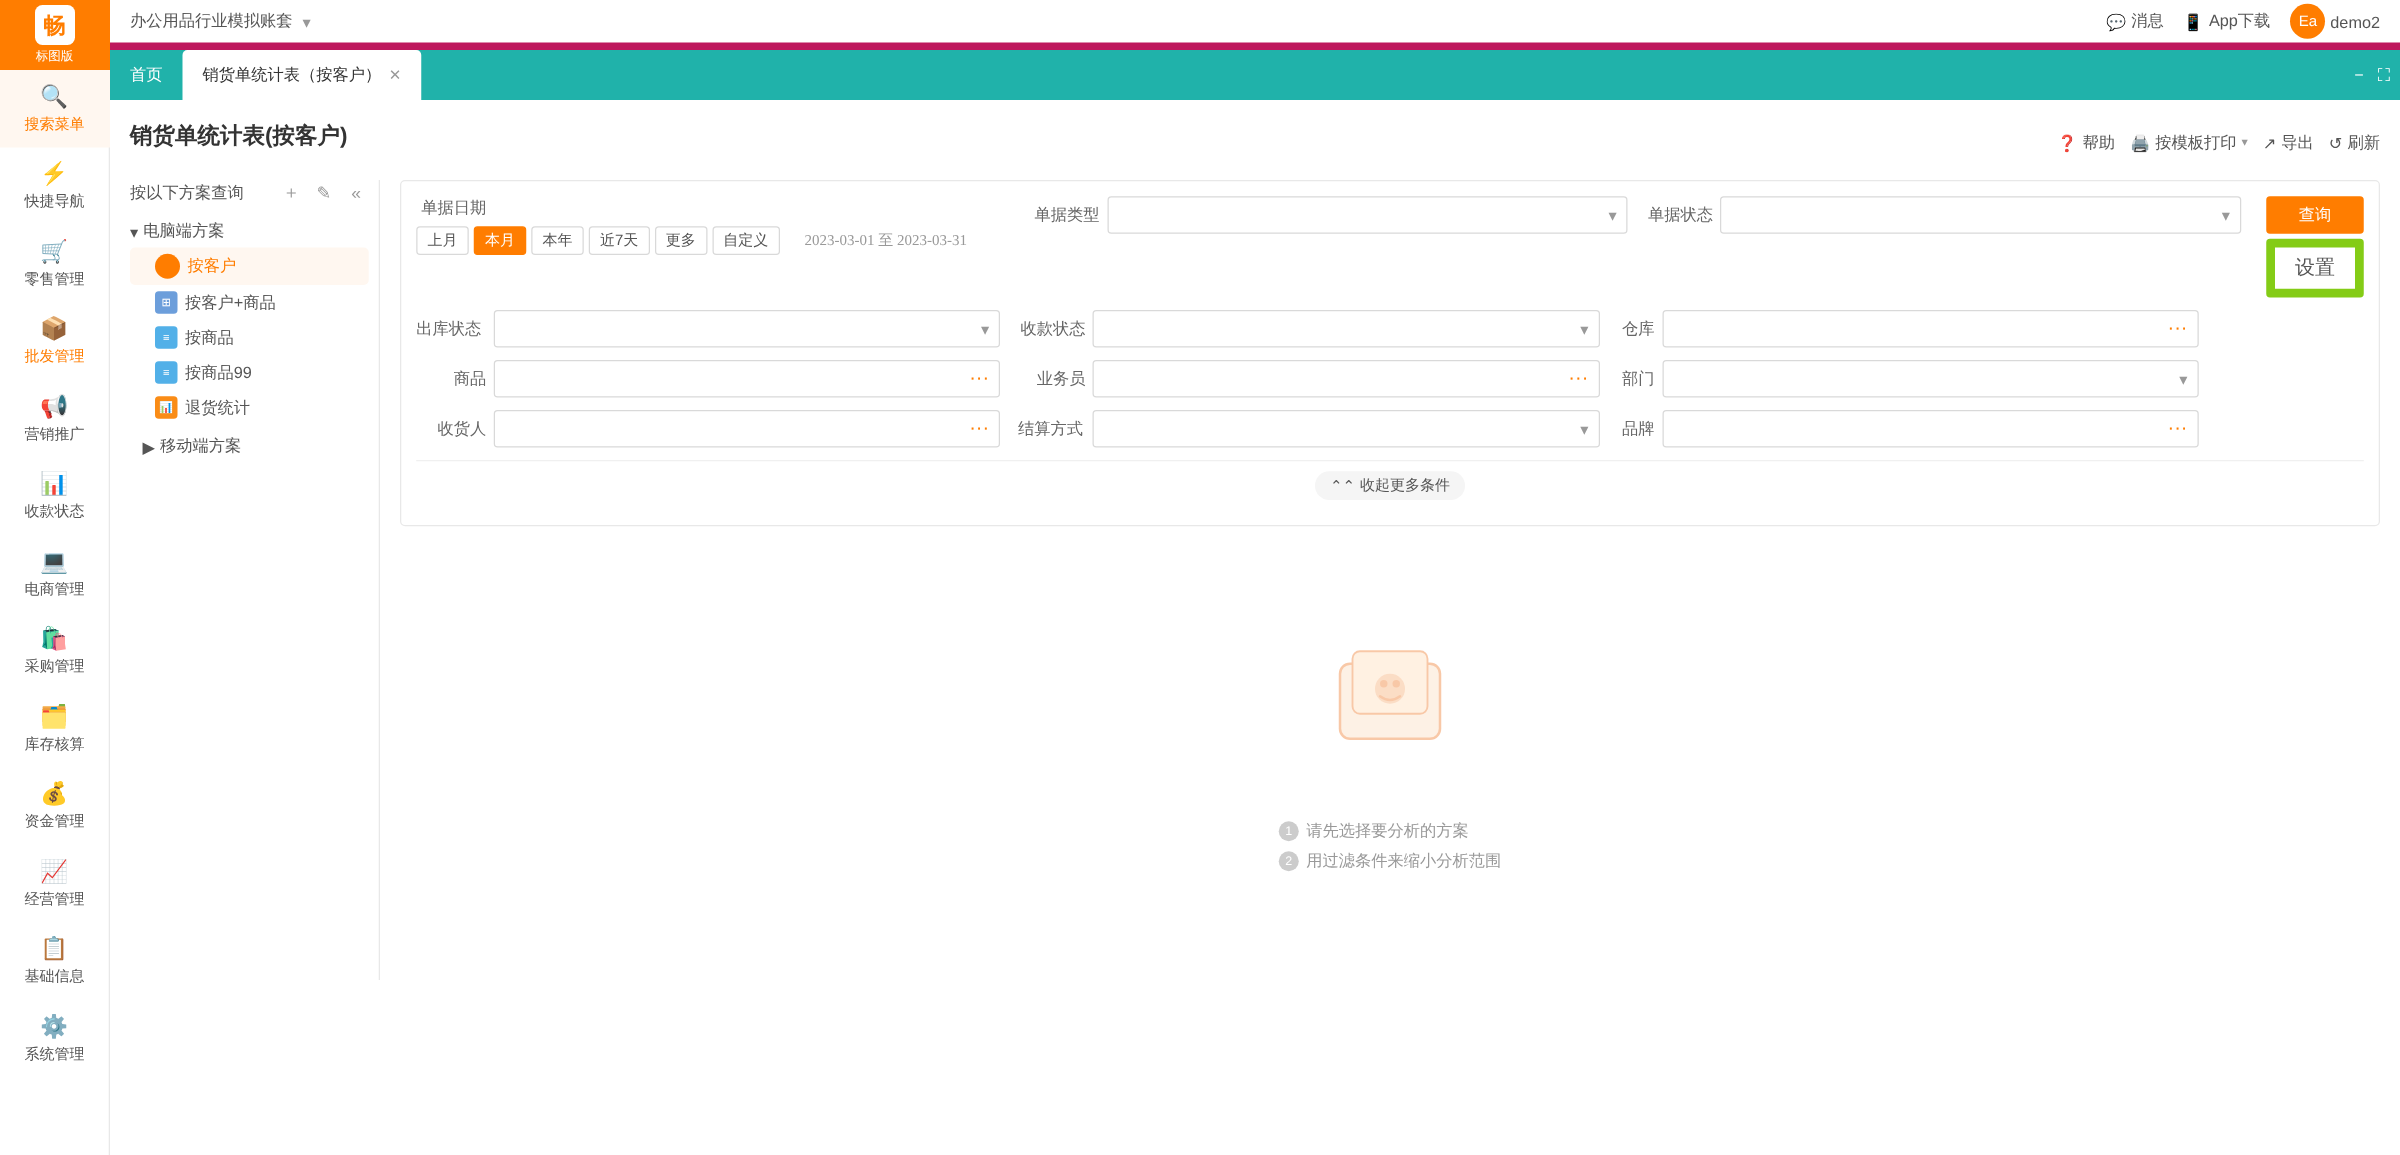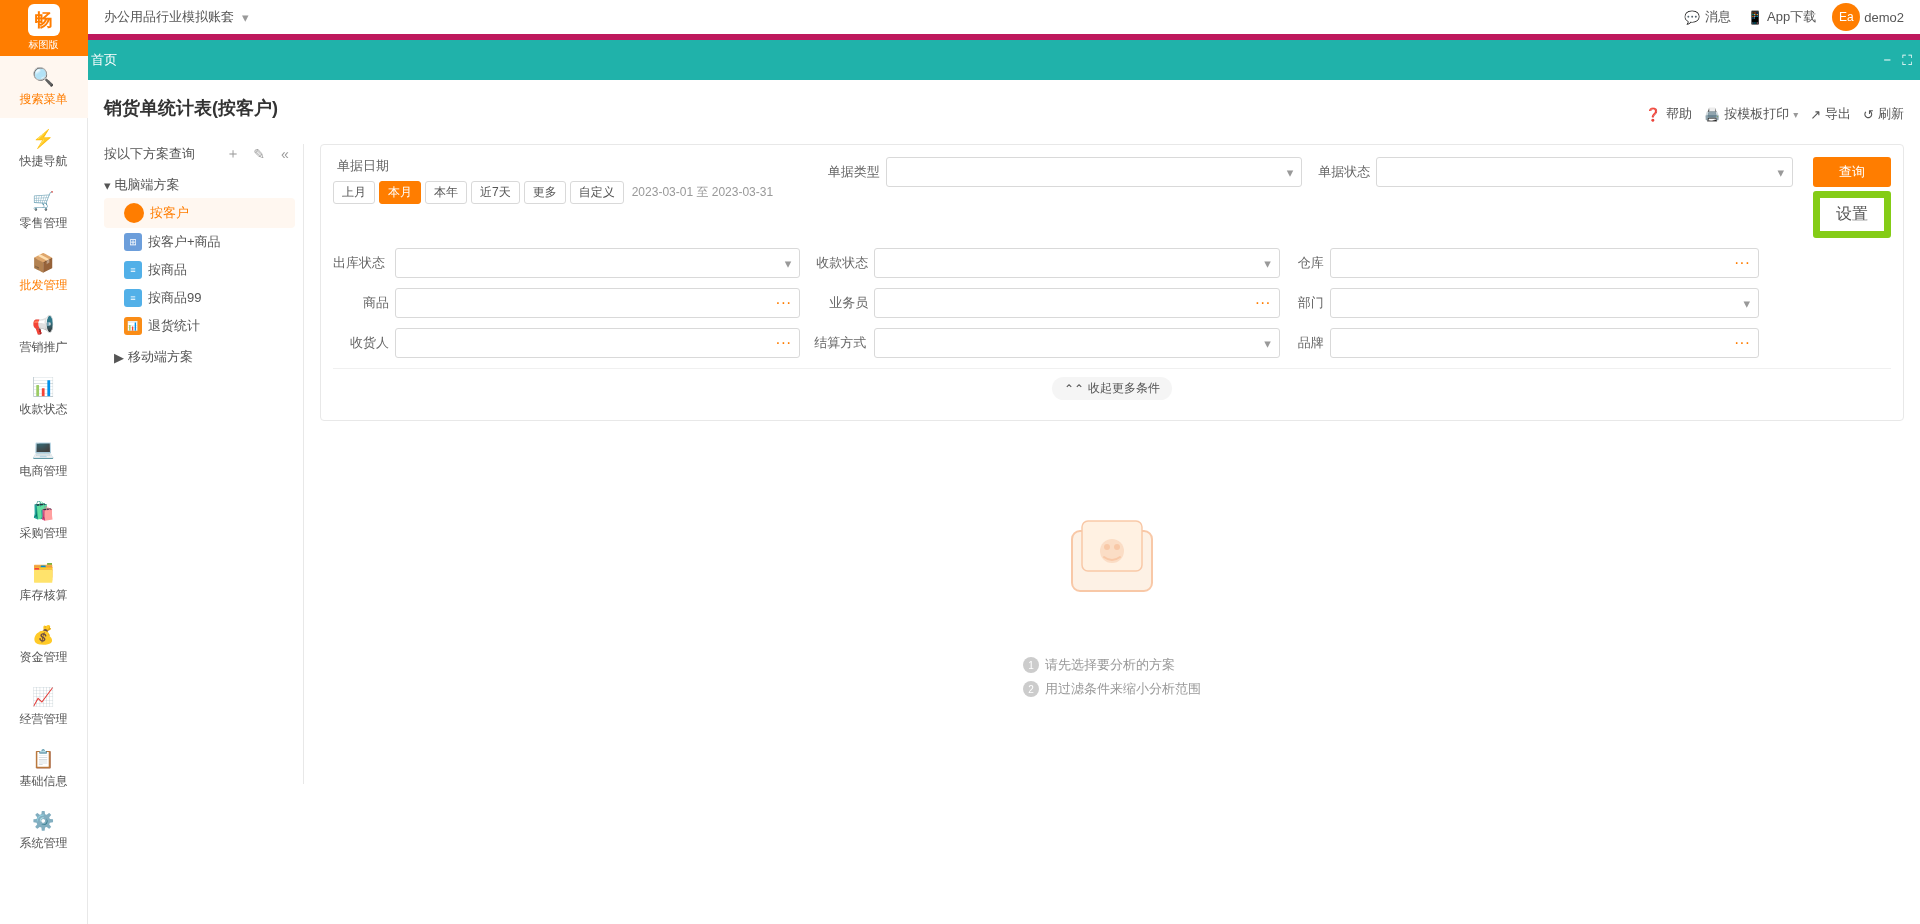--- a/index.html
+++ b/index.html
@@ -21,21 +21,21 @@
 
     
     .topbar { height: 40px; background: #fff; border-bottom: 6px solid #be185d; display: flex; align-items: center; padding: 0 16px; gap: 16px; justify-content: space-between; }
     .topbar-left { display: flex; align-items: center; gap: 8px; color: #555; font-size: 13px; }
     .topbar-right { display: flex; align-items: center; gap: 16px; }
     .topbar-right-item { display: flex; align-items: center; gap: 4px; cursor: pointer; color: #555; font-size: 13px; }
     .avatar { width: 28px; height: 28px; border-radius: 50%; background: #ff7d00; display: flex; align-items: center; justify-content: center; color: #fff; font-size: 12px; }
 
     
     .tabbar { height: 40px; background: #20b2aa; display: flex; align-items: center; padding: 0 0; }
-    .tab-item { height: 40px; display: flex; align-items: center; padding: 0 3px; cursor: pointer; font-size: 13px; color: #fff; gap: 6px; }
+    .tab-item { height: 40px; display: flex; align-items: center; padding: 0 16px; cursor: pointer; font-size: 13px; color: #fff; gap: 6px; }
     .tab-item.active { background: #fff; color: #333; border-radius: 4px 4px 0 0; }
     .tab-close { font-size: 12px; color: #999; cursor: pointer; }
     .tab-home { color: #fff; }
 
     
     .content { flex: 1; background: #fff; overflow-y: auto; padding: 16px; }
 
     .page-title { font-size: 18px; font-weight: bold; color: #333; margin-bottom: 12px; }
 
     
@@ -54,21 +54,21 @@
     .tree-item-icon-chart { background: #fa8c16; }
 
     .tree-sub-group { margin-top: 4px; }
     .tree-sub-label { display: flex; align-items: center; gap: 4px; padding: 4px 4px 4px 10px; font-size: 13px; color: #555; cursor: pointer; }
 
     
     .filter-area { border: 1px solid #e8e8e8; border-radius: 4px; padding: 12px; margin-bottom: 0; }
     .filter-date-btns { display: flex; gap: 4px; align-items: center; }
     .date-btn { padding: 2px 8px; border: 1px solid #d9d9d9; border-radius: 3px; cursor: pointer; font-size: 12px; color: #555; background: #fff; }
     .date-btn.active { background: #ff7d00; color: #fff; border-color: #ff7d00; }
-    .date-range { font-size: 12px; color: #999; margin-left: 4px; }
+    .date-range { font-size: 12px; color: #999; margin-left: 16px; font-family: Liberation Serif, serif; }
 
     .filter-select { flex: 1; height: 30px; border: 1px solid #d9d9d9; border-radius: 3px; display: flex; align-items: center; justify-content: space-between; padding: 0 8px; cursor: pointer; background: #fff; font-size: 13px; color: #bbb; }
     .filter-select-dots { color: #ff7d00; font-size: 16px; margin-left: 4px; }
 
     .filter-select-arrow { color: #999; }
     .btn-query { background: #ff7d00; color: #fff; border: none; padding: 6px 20px; border-radius: 3px; cursor: pointer; font-size: 13px; }
     .btn-setting { background: #fff; color: #555; border: 7px solid #84cc16; padding: 6px 16px; border-radius: 3px; cursor: pointer; font-size: 16px; }
 
     
     .page-header { display: flex; align-items: center; justify-content: space-between; margin-bottom: 12px; }
@@ -177,20 +177,24 @@
           <span>Ea</span>
         </div>
         <span>demo2</span>
       </div>
     </div>
   </div>
 
   <div class="tabbar">
     <div class="tab-item tab-home">
       <span>首页</span>
+    </div>
+    <div class="tab-item active">
+      <span>销货单统计表（按客户）</span>
+      <span class="tab-close">✕</span>
     </div>
     <div style="flex:1; display:flex; align-items:center; justify-content:flex-end; padding-right:8px; gap:8px;">
       <span style="color:#fff;cursor:pointer;font-size:14px;">－</span>
       <span style="color:#fff;cursor:pointer;font-size:14px;">⛶</span>
     </div>
   </div>
 
   <div class="content">
 
     <div class="page-header">

